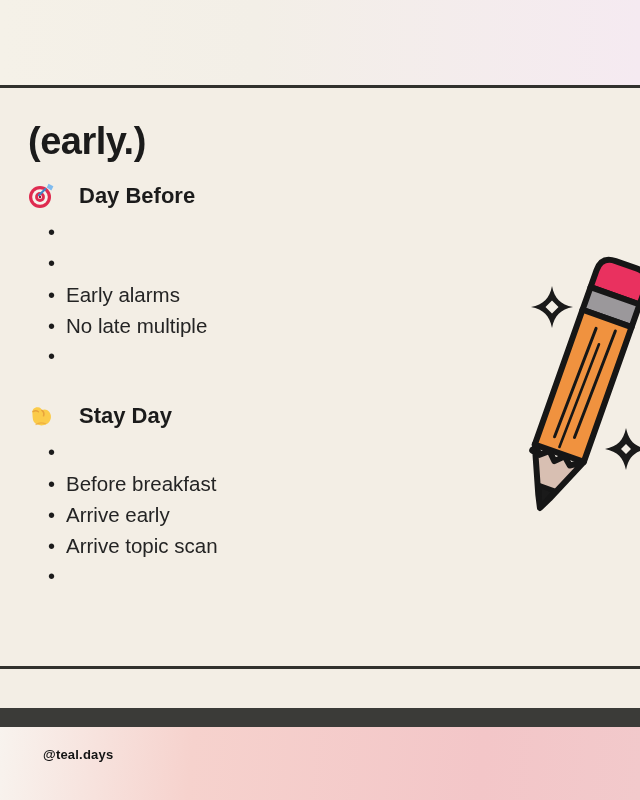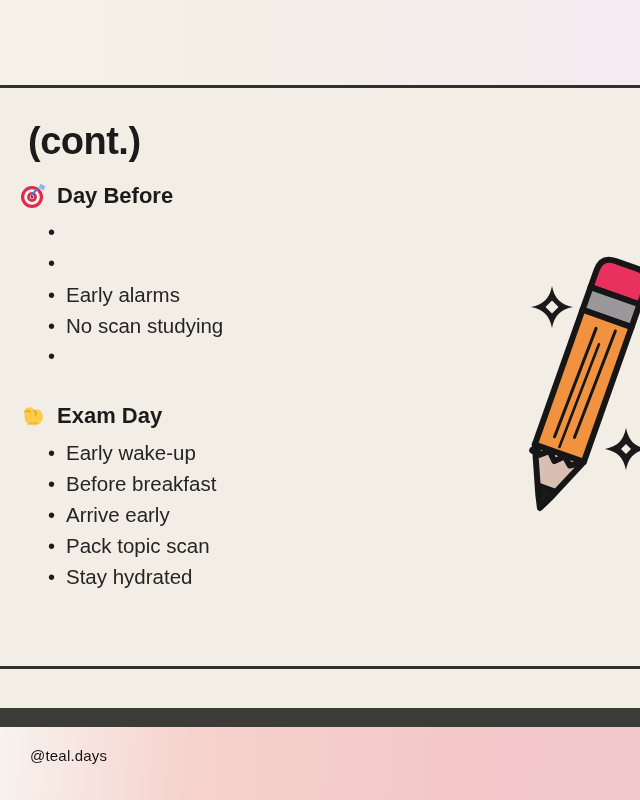--- a/index.html
+++ b/index.html
@@ -37,24 +37,24 @@
     left: 28px; top: 30px;
     font-size: 38px;
     line-height: 40px;
     font-weight: 700;
     letter-spacing: -0.5px;
     color: #1B1B1B;
   }
 
   .section-heading {
     position: absolute;
-    left: 20px;
+    left: 28px;
     display: flex;
     align-items: center;
-    gap: 11px;
+    gap: 25px;
     font-size: 22px;
     font-weight: 700;
     color: #1B1B1B;
   }
   .section-heading.first  { top: 92px; }
   .section-heading.second { top: 312px; }
   .emoji-icon { width: 26px; height: 26px; flex: 0 0 auto; }
 
   .todo-list {
     position: absolute;
@@ -106,37 +106,37 @@
     background: #3B3B38;
   }
   .bottom-band {
     position: absolute;
     left: 0; top: 727px;
     width: 640px; height: 73px;
     background: linear-gradient(95deg, #F8F3EE 0%, #F6D2CD 30%, #F3C6C8 75%, #F2C9CB 100%);
   }
   .handle {
     position: absolute;
-    left: 30px; top: 20px;
-    font-size: 15px;
-    font-weight: 400;
+    left: 43px; top: 20px;
+    font-size: 13px;
+    font-weight: 700;
     color: #141414;
     letter-spacing: 0.2px;
   }
 </style>
 </head>
 <body>
 
 <div class="canvas">
 
   <div class="top-band"></div>
 
   <div class="card">
 
-    <div class="page-title">(cont.)</div>
+    <div class="page-title">(early.)</div>
 
     <div class="section-heading first">
       <svg class="emoji-icon" viewBox="0 0 26 26">
         <circle cx="12" cy="14" r="11" fill="#DF2B50"></circle>
         <circle cx="12" cy="14" r="7.8" fill="#F6F3EC"></circle>
         <circle cx="12" cy="14" r="4.9" fill="#DF2B50"></circle>
         <circle cx="12" cy="14" r="2.1" fill="#F6F3EC"></circle>
         <rect x="13.2" y="3.6" width="2.1" height="11" rx="1" transform="rotate(45 14.2 9)" fill="#3E87C9"></rect>
         <path d="M20.5 0.8 L25.4 3.2 L23.4 7.4 L18.8 4.6 Z" fill="#7FBBEF"></path>
         <circle cx="12" cy="14" r="1.2" fill="#8C1630"></circle>
@@ -150,57 +150,55 @@
         </li>
       <li>
           <span class="dot">•</span>
         </li>
       <li>
           <span class="dot">•</span>
           <span>Early alarms</span>
         </li>
       <li>
           <span class="dot">•</span>
-          <span>No scan studying</span>
+          <span>No late multiple</span>
         </li>
       <li>
           <span class="dot">•</span>
         </li>
     </ul>
 
     <div class="section-heading second">
       <svg class="emoji-icon" viewBox="0 0 26 26">
         <path d="M4.4 10.2 C3.9 6.2 6.6 3.9 10 4.2 C12.2 4.4 13.5 5.6 13.9 7.3 C16.5 5.8 20 6.7 21.7 9.5 C24.1 13.4 23 18.6 18.9 21 C14.3 23.6 8 22.5 5.7 18.6 C4.6 16.6 4.6 13.3 4.4 10.2 Z" fill="#FBCB4A"></path>
         <path d="M13.9 7.3 C15.7 8.6 16.3 10.5 15.6 12.7" stroke="#E8A33C" stroke-width="1.6" fill="none" stroke-linecap="round"></path>
         <path d="M5 8.6 C6.7 7.5 8.9 7.5 10.4 8.8" stroke="#E8A33C" stroke-width="1.4" fill="none" stroke-linecap="round"></path>
         <path d="M8 21.5 C10.5 19.8 14.5 19.6 17.5 20.8" stroke="#E8A33C" stroke-width="1.2" fill="none" stroke-linecap="round" opacity="0.7"></path>
       </svg>
-      <span>Exam Day</span>
+      <span>Stay Day</span>
     </div>
 
     <ul class="todo-list second">
       <li>
           <span class="dot">•</span>
-          <span>Early wake-up</span>
         </li>
       <li>
           <span class="dot">•</span>
           <span>Before breakfast</span>
         </li>
       <li>
           <span class="dot">•</span>
           <span>Arrive early</span>
         </li>
       <li>
           <span class="dot">•</span>
-          <span>Pack topic scan</span>
-        </li>
-      <li>
-          <span class="dot">•</span>
-          <span>Stay hydrated</span>
+          <span>Arrive topic scan</span>
+        </li>
+      <li>
+          <span class="dot">•</span>
         </li>
     </ul>
 
     <div class="pencil-wrap">
       <svg width="62" height="282" viewBox="0 0 62 282">
 
         <path d="M5 39 L5 21 Q5 6 20 6 L42 6 Q57 6 57 21 L57 39 Z" fill="#E9315F" stroke="#161616" stroke-width="6" stroke-linejoin="round"></path>
 
         <rect x="5" y="39" width="52" height="24" fill="#9B989B" stroke="#161616" stroke-width="6" stroke-linejoin="round"></rect>
 

